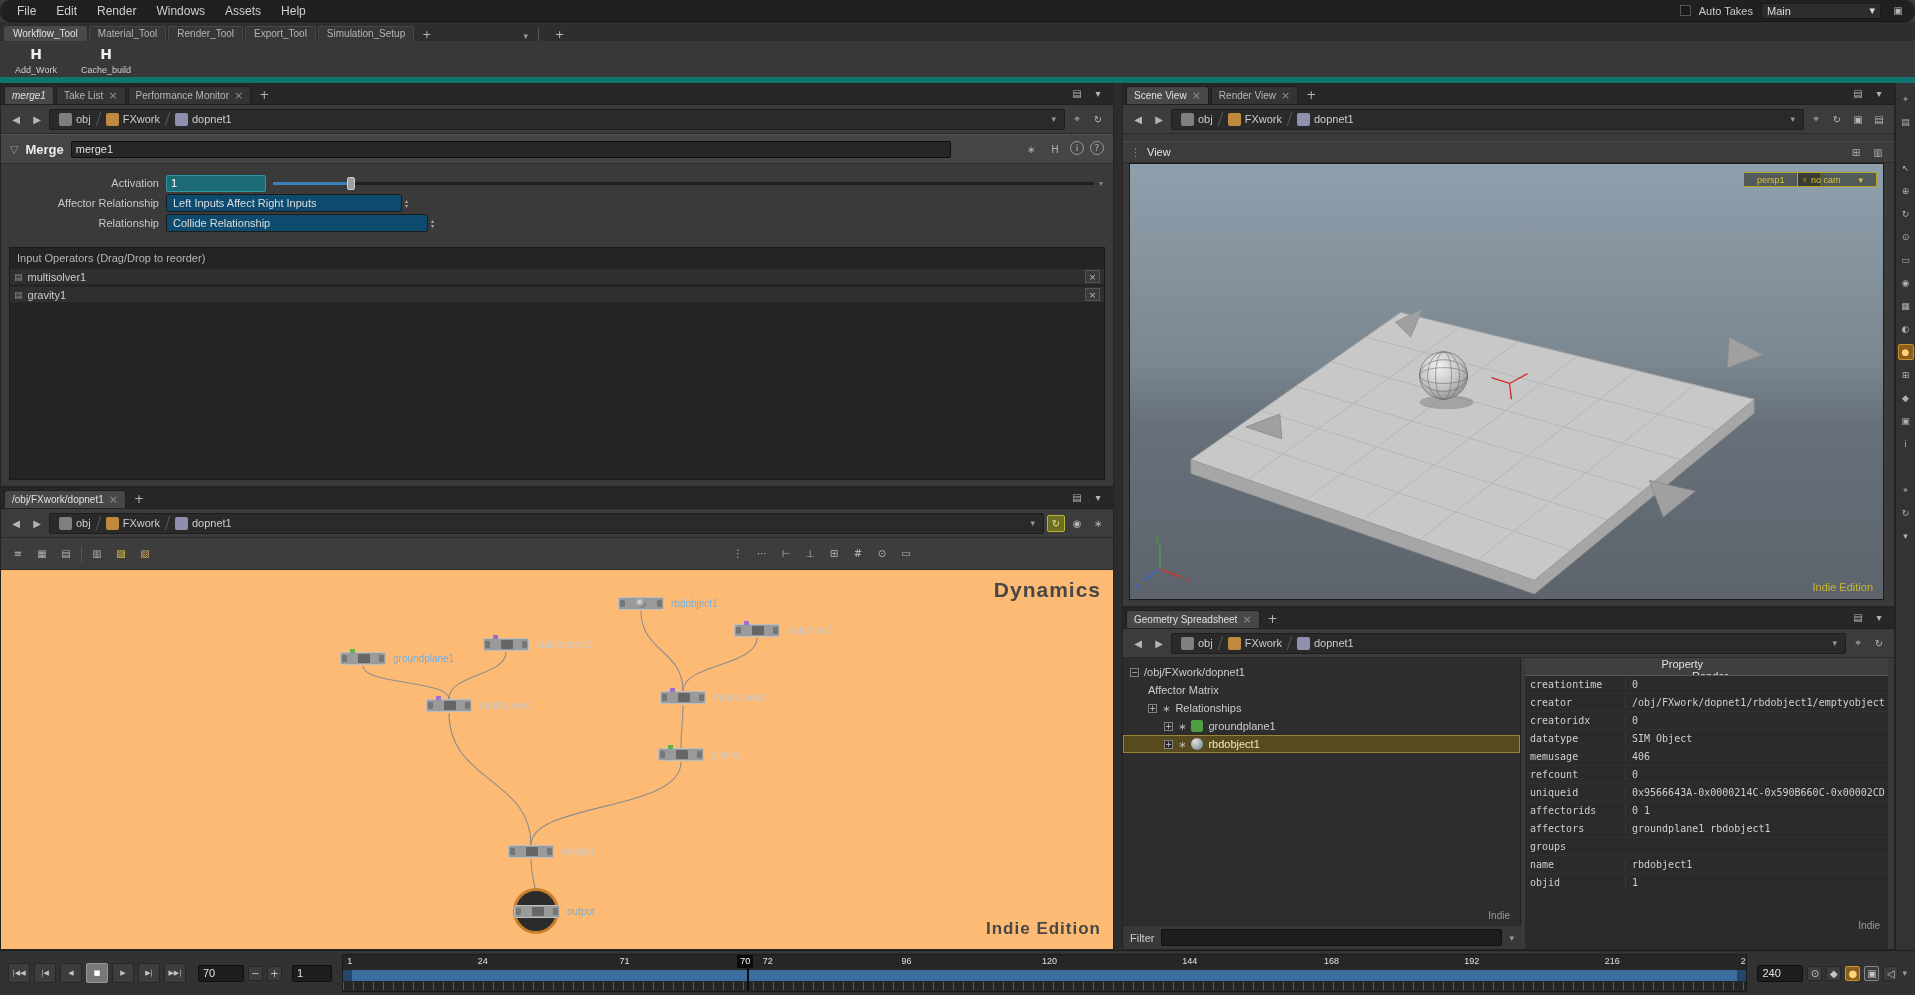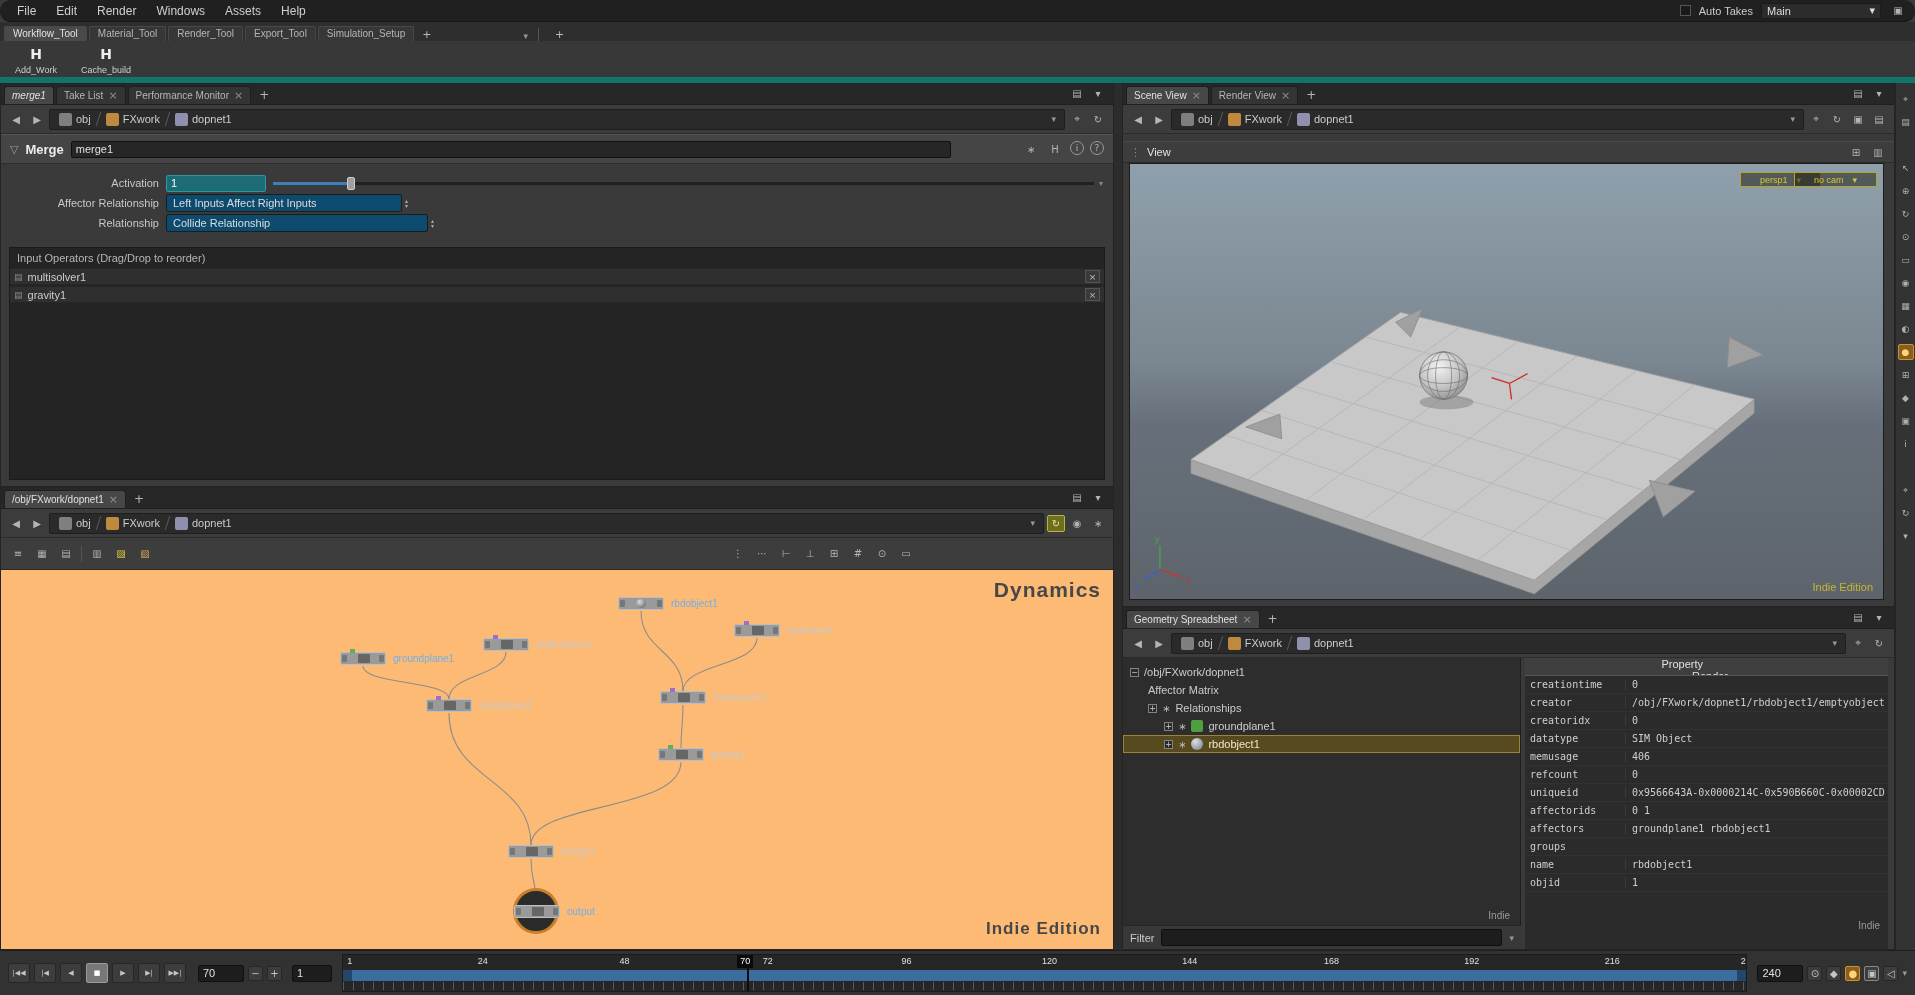--- a/index.html
+++ b/index.html
@@ -117,21 +117,21 @@
 
   
   .viewbar { height:22px; margin-top:7px; background:#3d3d3d; border-top:1px solid #4a4a4a;
              border-bottom:1px solid #2b2b2b; display:flex; align-items:center; gap:6px; padding:0 7px; }
   .viewbar-title { color:#e2e2e2; font-size:11px; }
   .vb-right { margin-left:auto; display:flex; gap:4px; }
   .viewport { position:absolute; left:6px; right:10px; top:79px; bottom:6px; border:1px solid #1d1d1d;
               background:linear-gradient(#8fa0ac, #7b8791 45%, #67707a 60%, #5d646c); overflow:hidden; }
   .viewport svg { position:absolute; left:0; top:0; width:100%; height:100%; }
   .vp-cam { position:absolute; top:8px; height:15px; background:rgba(35,35,22,.55); border:1px solid #b5a42a;
-            color:#d8c53a; font-size:9px; display:flex; align-items:center; gap:9px; padding:0 19px;justify-content:center; }
+            color:#d8c53a; font-size:9px; display:flex; align-items:center; gap:18px; padding:0 13px;justify-content:center; }
   .vp-edition { position:absolute; right:10px; bottom:6px; color:#c7b62f; font-size:11px; }
 
   
   .geo-tree { position:absolute; left:0; top:50px; bottom:0; width:398px; background:#2d2d2d;
               border-right:1px solid #1f1f1f; }
   .tree-row { height:18px; display:flex; align-items:center; gap:5px; font-size:11px; color:#ccc;
               padding-left:6px; border:1px solid transparent; }
   .tree-row.sel { background:#564a1e; border-color:#9a8435; color:#f0e8c8; }
   .expander { width:9px; height:9px; border:1px solid #828282; background:#2a2a2a; color:#ccc; font-size:8px;
               line-height:7px; text-align:center; flex:none; }
@@ -741,21 +741,21 @@
     <span class="t-btn icon">▶|</span>
     <span class="t-btn icon">▶▶|</span>
     <input class="tfield" style="width: 46px; margin-left: 8px;" value="70">
     <span class="mini-btn icon">−</span>
     <span class="mini-btn icon">+</span>
     <input class="tfield" style="width: 40px; margin-left: 6px;" value="1">
 
     <div class="timeline">
       <span class="tl-label" style="left:0.3%;">1</span>
       <span class="tl-label" style="left:9.6%;">24</span>
-      <span class="tl-label" style="left:19.7%;">48</span>
+      <span class="tl-label" style="left:19.7%;">71</span>
       <span class="tl-label" style="left:29.9%;">72</span>
       <span class="tl-label" style="left:39.8%;">96</span>
       <span class="tl-label" style="left:49.8%;">120</span>
       <span class="tl-label" style="left:59.8%;">144</span>
       <span class="tl-label" style="left:69.9%;">168</span>
       <span class="tl-label" style="left:79.9%;">192</span>
       <span class="tl-label" style="left:89.9%;">216</span>
       <span class="tl-label" style="left:99.6%;">240</span>
       <div class="tl-bar"></div>
       <div class="tl-ruler"></div>

